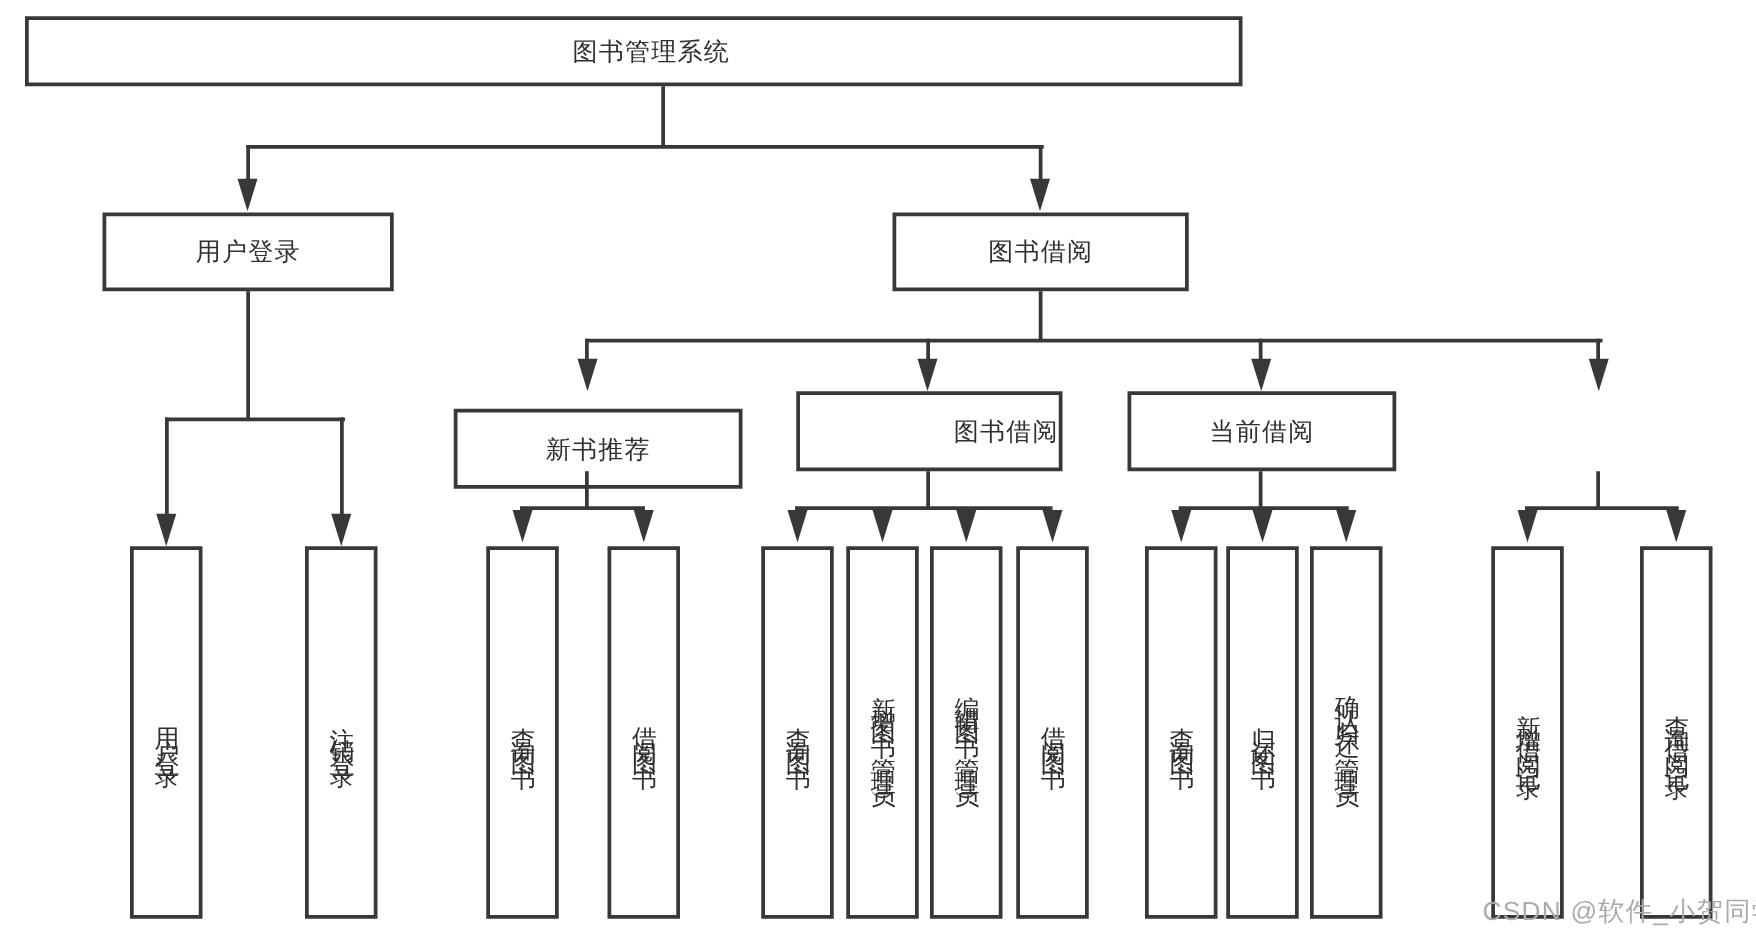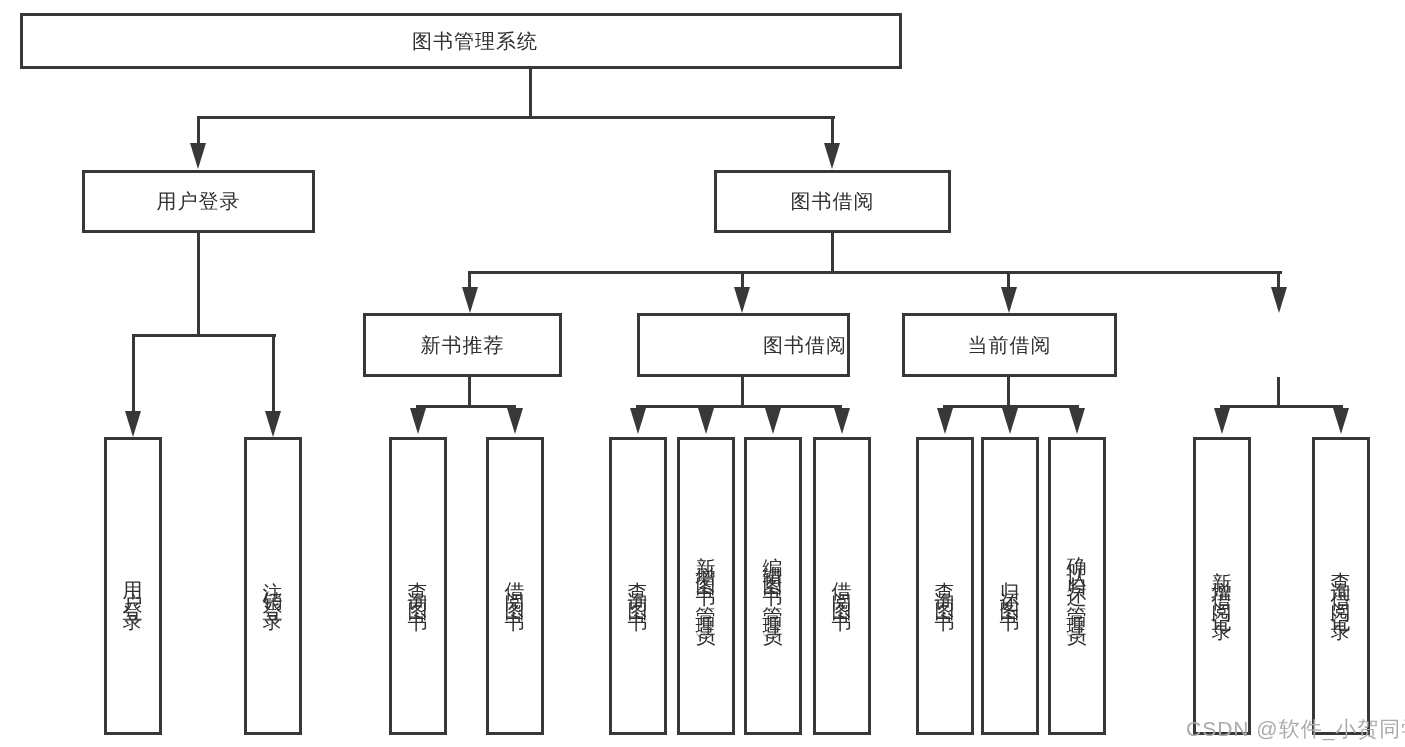--- a/index.html
+++ b/index.html
@@ -57,21 +57,21 @@
     letter-spacing:1px;
     white-space:nowrap;
     z-index:5;
   }
 </style>
 </head>
 <body>
 
 <div class="canvas">
 
-  <div class="bx" style="left:20px;top:13px;width:882px;height:56px;padding-left:28px;">
+  <div class="bx" style="left:20px;top:13px;width:974px;height:56px;padding-left:28px;">
     <span>图书管理系统</span>
   </div>
 
   <div class="v" style="left:529px;top:69px;height:48px;"></div>
   <div class="h" style="left:197px;top:116px;width:638px;"></div>
   <div class="v" style="left:197px;top:116px;height:28px;"></div>
   <div class="v" style="left:831px;top:116px;height:28px;"></div>
   <div class="ar" style="left:190px;top:143px;"></div>
   <div class="ar" style="left:824px;top:143px;"></div>
 
@@ -93,21 +93,21 @@
   <div class="h" style="left:469px;top:271px;width:813px;"></div>
   <div class="v" style="left:468px;top:271px;height:18px;"></div>
   <div class="v" style="left:741px;top:271px;height:18px;"></div>
   <div class="v" style="left:1007px;top:271px;height:18px;"></div>
   <div class="v" style="left:1277px;top:271px;height:18px;"></div>
   <div class="ar" style="left:462px;top:287px;"></div>
   <div class="ar" style="left:734px;top:287px;"></div>
   <div class="ar" style="left:1001px;top:287px;"></div>
   <div class="ar" style="left:1271px;top:287px;"></div>
 
-  <div class="bx" style="left:363px;top:313px;width:199px;height:64px;">
+  <div class="bx" style="left:363px;top:327px;width:231px;height:64px;">
     <span>新书推荐</span>
   </div>
   <div class="bx" style="left:637px;top:313px;width:213px;height:64px;justify-content:flex-end;">
     <span>图书借阅</span>
   </div>
   <div class="bx" style="left:902px;top:313px;width:215px;height:64px;">
     <span>当前借阅</span>
   </div>
 
   <div class="v" style="left:468px;top:377px;height:30px;"></div>

